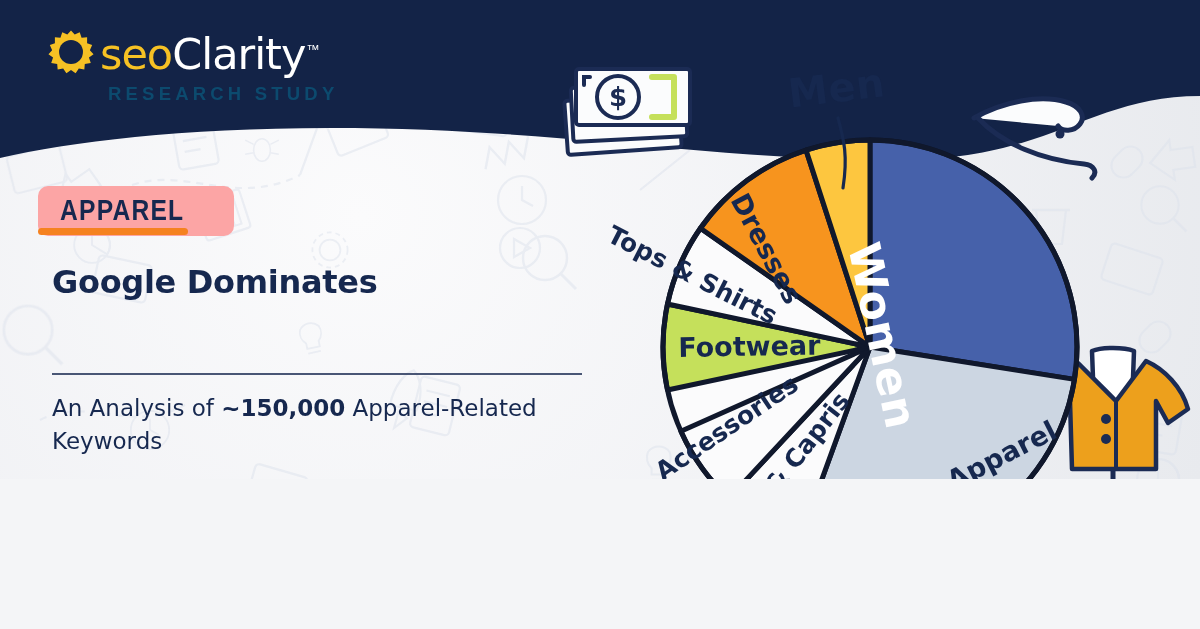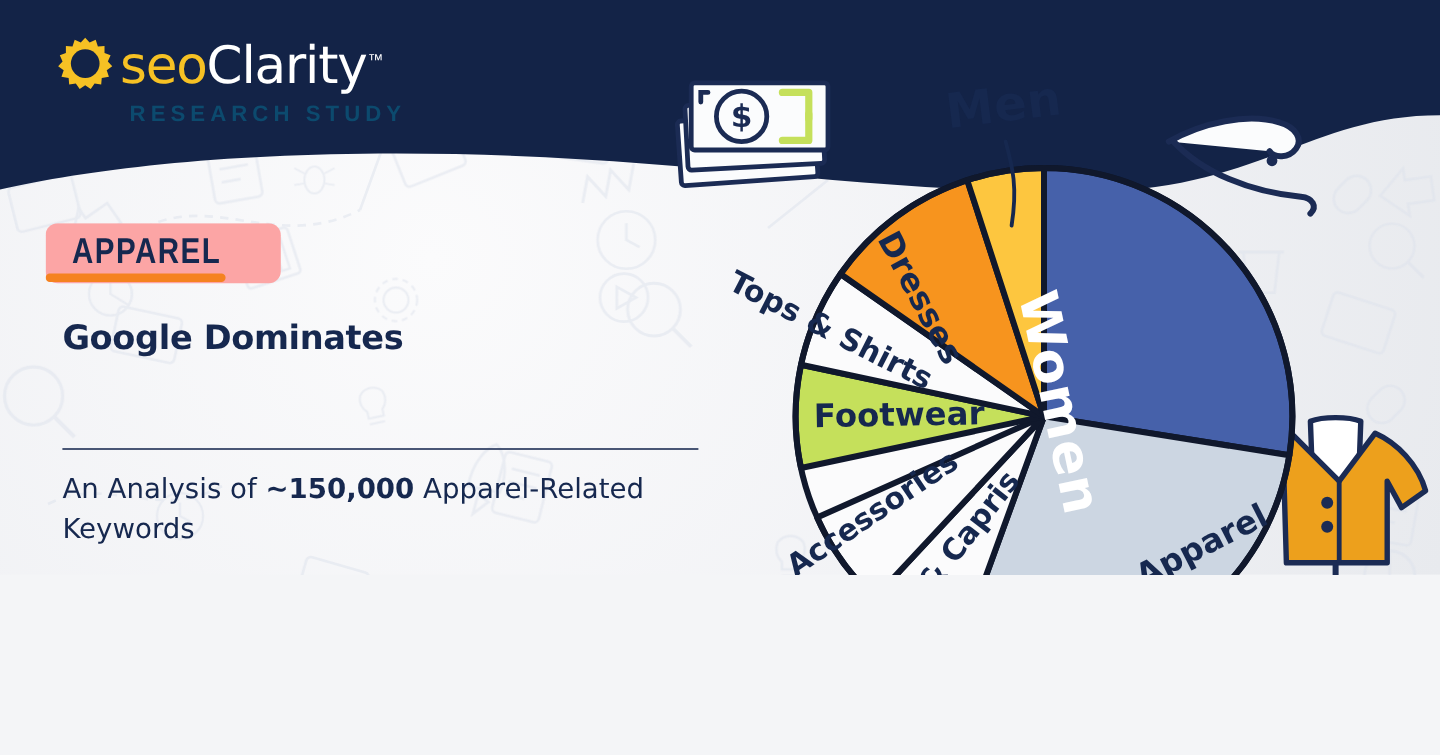--- a/index.html
+++ b/index.html
@@ -54,21 +54,21 @@
     display:block;transform:scaleX(.82);transform-origin:left center;
     line-height:30px;
   }
   .badge-underline{
     position:absolute;left:38px;top:228px;width:150px;height:7px;
     background:#f58220;border-radius:4px;
   }
 
   .headline{
     position:absolute;left:52px;top:257px;width:600px;
-    color:#16284f;font-size:28px;line-height:50px;font-weight:800;
+    color:#16284f;font-size:32px;line-height:50px;font-weight:800;
     letter-spacing:-.3px;
     font-family:"DejaVu Sans", sans-serif;
   }
   .hl-line{display:block;}
   .rule{
     position:absolute;left:52px;top:373px;width:530px;height:1.5px;background:#2a3a5e;opacity:.85;
   }
   .subhead{
     position:absolute;left:52px;top:392px;width:570px;
     color:#16284f;font-size:23px;line-height:33px;font-weight:400;

